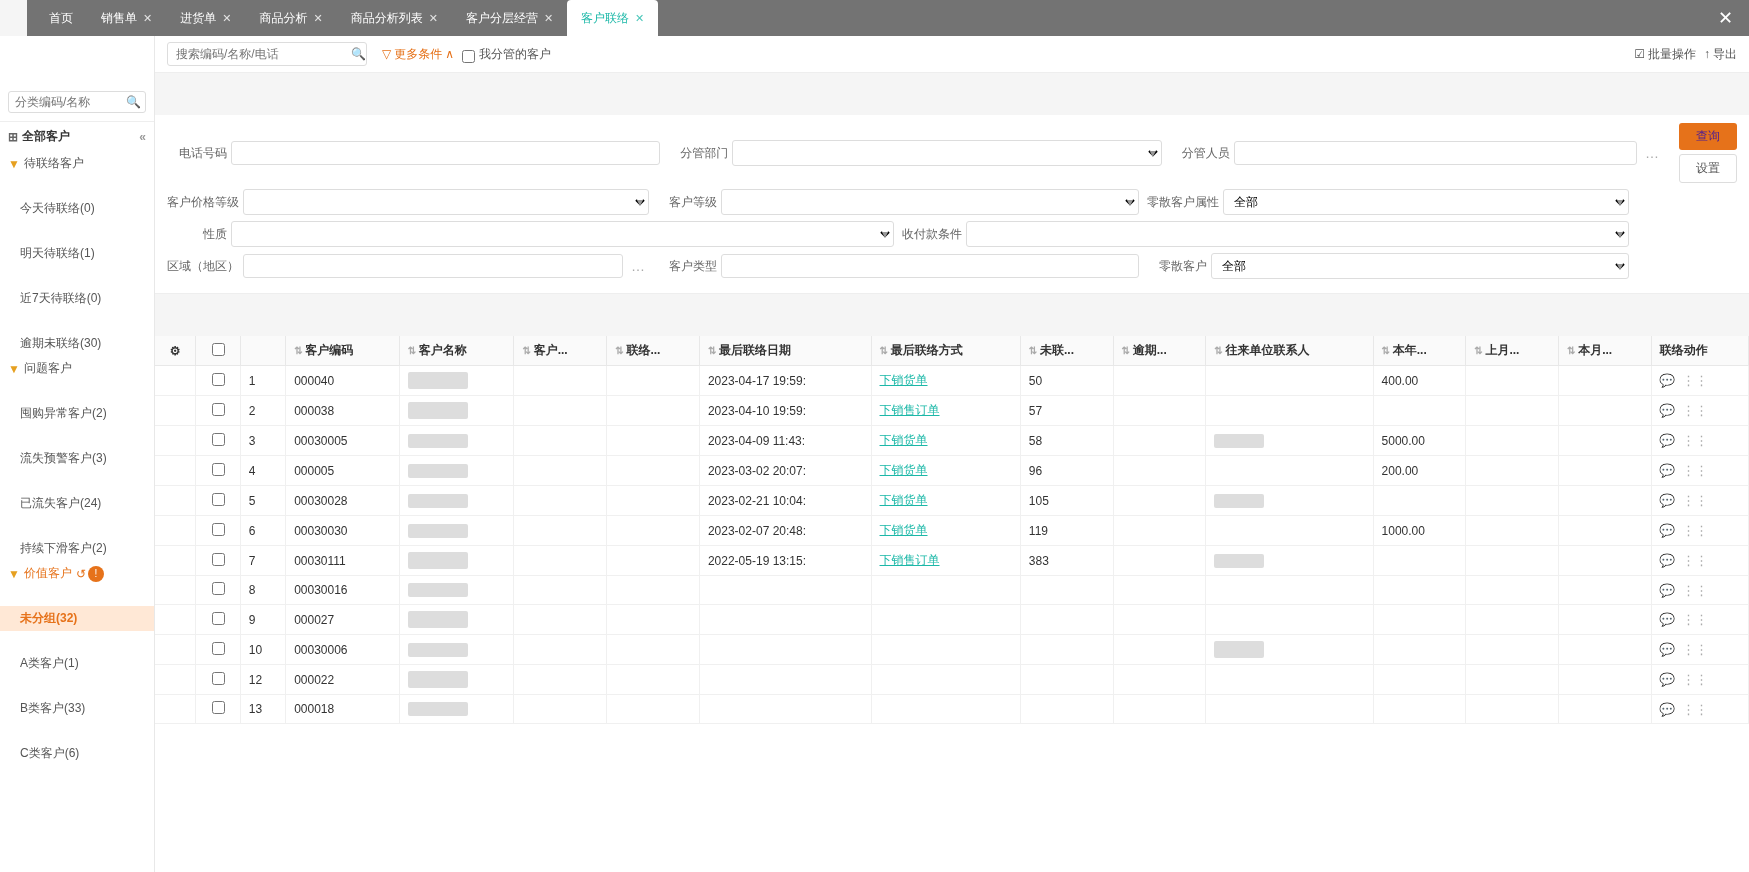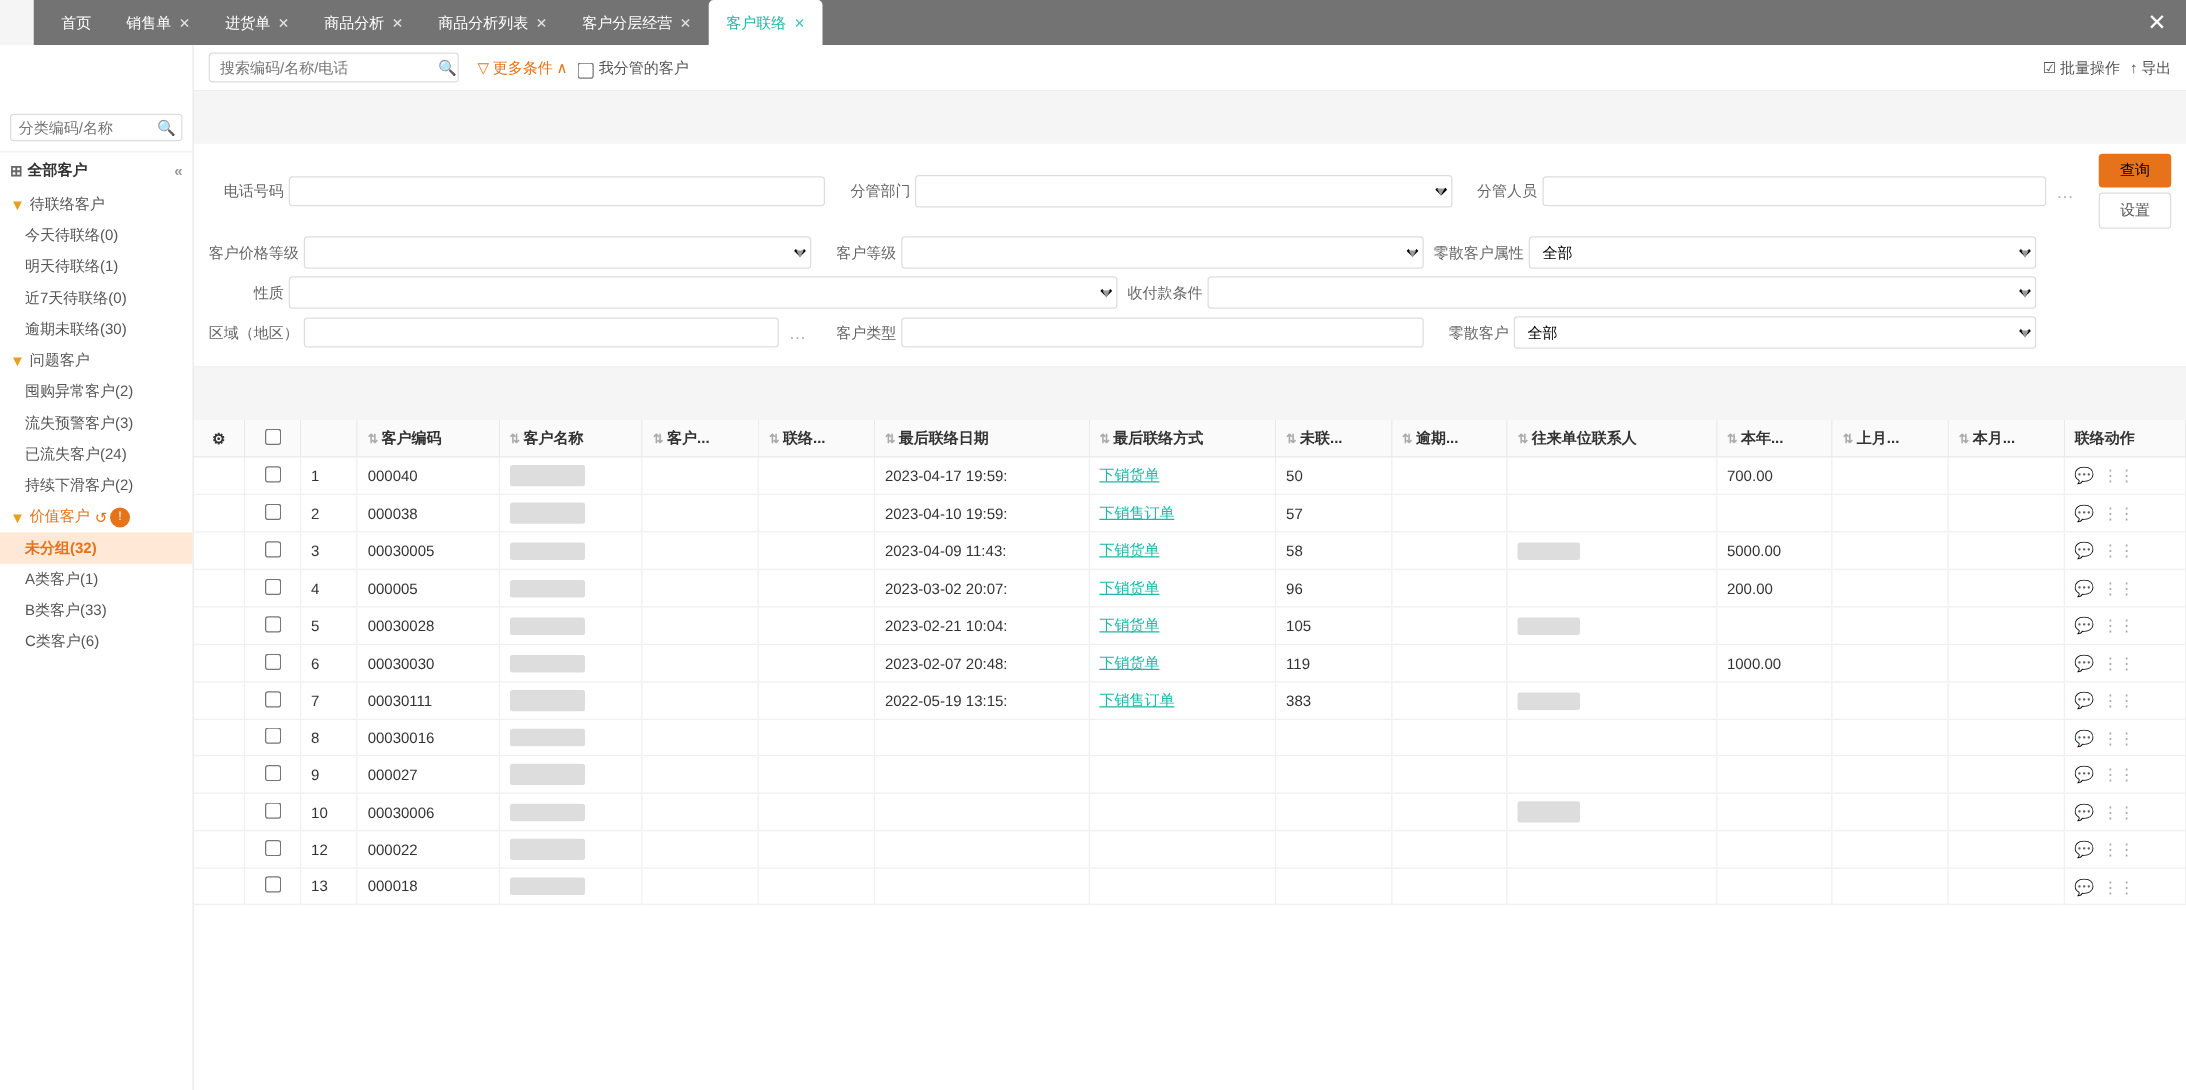--- a/index.html
+++ b/index.html
@@ -103,20 +103,21 @@
       color: #555;
       cursor: pointer;
       font-size: 12px;
     }
     .sidebar-group-title .arrow { margin-right: 4px; color: #e6a020; }
     .sidebar-item {
       padding: 4px 8px 4px 20px;
       color: #555;
       cursor: pointer;
       font-size: 12px;
+      margin-top: 20px;
     }
     .sidebar-group-title.orange { color: #e6721a; }
     .sidebar-item.selected { background: #ffe8d6; color: #e6721a; font-weight: bold; }
 
     
     .content-area {
       flex: 1;
       display: flex;
       flex-direction: column;
       overflow: hidden;
@@ -228,21 +229,21 @@
       padding-right: 20px;
     }
     .filter-actions {
       display: flex;
       flex-direction: column;
       gap: 4px;
       margin-left: 8px;
     }
     .btn-query {
       background: #e6721a;
-      color: #000000;
+      color: #4c1d95;
       border: none;
       border-radius: 3px;
       padding: 5px 16px;
       cursor: pointer;
       font-size: 12px;
     }
     .btn-reset {
       background: #fff;
       color: #555;
       border: 1px solid #ddd;
@@ -565,21 +566,21 @@
               <td>1</td>
               <td>000040</td>
               <td><span style="display: inline-block; background: rgb(221, 221, 221); color: transparent; border-radius: 2px; min-width: 60px;">███亲仿</span></td>
               <td></td>
               <td></td>
               <td>2023-04-17 19:59:</td>
               <td><a class="td-link">下销货单</a></td>
               <td>50</td>
               <td></td>
               <td></td>
-              <td>700.00</td>
+              <td>400.00</td>
               <td></td>
               <td></td>
               <td>
     <div class="action-cell">
       <span class="action-icon" title="联络">💬</span>
       <span class="action-icon" title="更多">⋮⋮</span>
     </div>
               </td>
             </tr>
             <tr>

